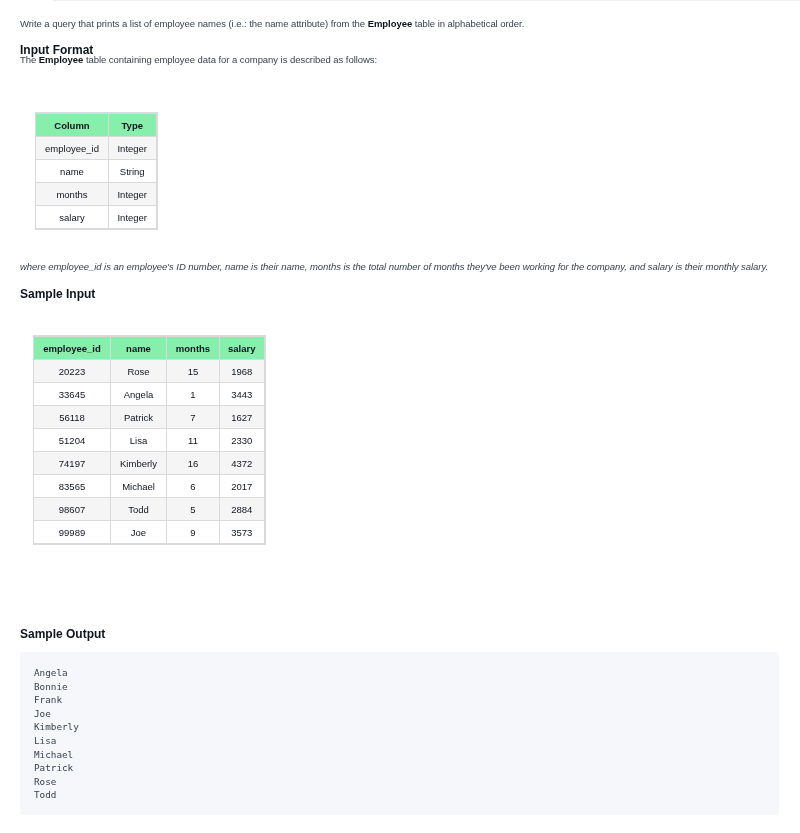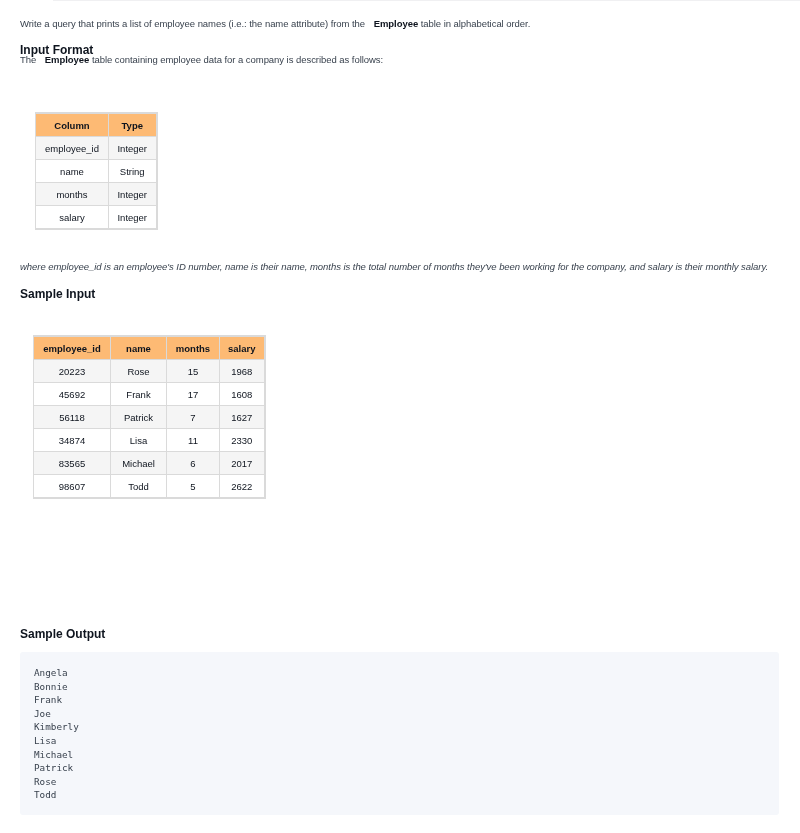--- a/index.html
+++ b/index.html
@@ -28,21 +28,20 @@
       left: 20px;
       font-size: 9.5px;
       line-height: 12px;
       color: #39424e;
       white-space: nowrap;
       letter-spacing: -0.05px;
     }
     .p b {
       color: #0e141e;
       font-weight: bold;
-      margin-left: 6px;
     }
     .h {
       position: absolute;
       left: 20px;
       font-size: 12px;
       line-height: 12px;
       font-weight: bold;
       color: #0e141e;
       white-space: nowrap;
     }
@@ -58,21 +57,21 @@
     table.tbl th, table.tbl td {
       border: 1px solid #dadada;
       border-left: none;
       text-align: center;
       height: 22px;
       padding: 0;
     }
     table.tbl th {
       font-weight: bold;
       border-top: 2px solid #dadada;
-      background: #fdba74;
+      background: #86efac;
     }
     table.tbl tr:nth-child(even) td {
       background: #f5f5f5;
     }
     table.tbl tr:nth-child(odd) td {
       background: #ffffff;
     }
     table.tbl td:last-child, table.tbl th:last-child {
       border-right: 2px solid #dadada;
     }
@@ -164,48 +163,60 @@
     <th>months</th>
     <th>salary</th>
   </tr>
   <tr>
     <td>20223</td>
     <td>Rose</td>
     <td>15</td>
     <td>1968</td>
   </tr>
   <tr>
-    <td>45692</td>
-    <td>Frank</td>
-    <td>17</td>
-    <td>1608</td>
+    <td>33645</td>
+    <td>Angela</td>
+    <td>1</td>
+    <td>3443</td>
   </tr>
   <tr>
     <td>56118</td>
     <td>Patrick</td>
     <td>7</td>
     <td>1627</td>
   </tr>
   <tr>
-    <td>34874</td>
+    <td>51204</td>
     <td>Lisa</td>
     <td>11</td>
     <td>2330</td>
+  </tr>
+  <tr>
+    <td>74197</td>
+    <td>Kimberly</td>
+    <td>16</td>
+    <td>4372</td>
   </tr>
   <tr>
     <td>83565</td>
     <td>Michael</td>
     <td>6</td>
     <td>2017</td>
   </tr>
   <tr>
     <td>98607</td>
     <td>Todd</td>
     <td>5</td>
-    <td>2622</td>
+    <td>2884</td>
+  </tr>
+  <tr>
+    <td>99989</td>
+    <td>Joe</td>
+    <td>9</td>
+    <td>3573</td>
   </tr>
 </tbody>
   </table>
 
 <div class="h" style="top:628px;">Sample Output</div>
 
 <div class="output-box">
   <div class="output-lines">
     <div>Angela</div>
     <div>Bonnie</div>

